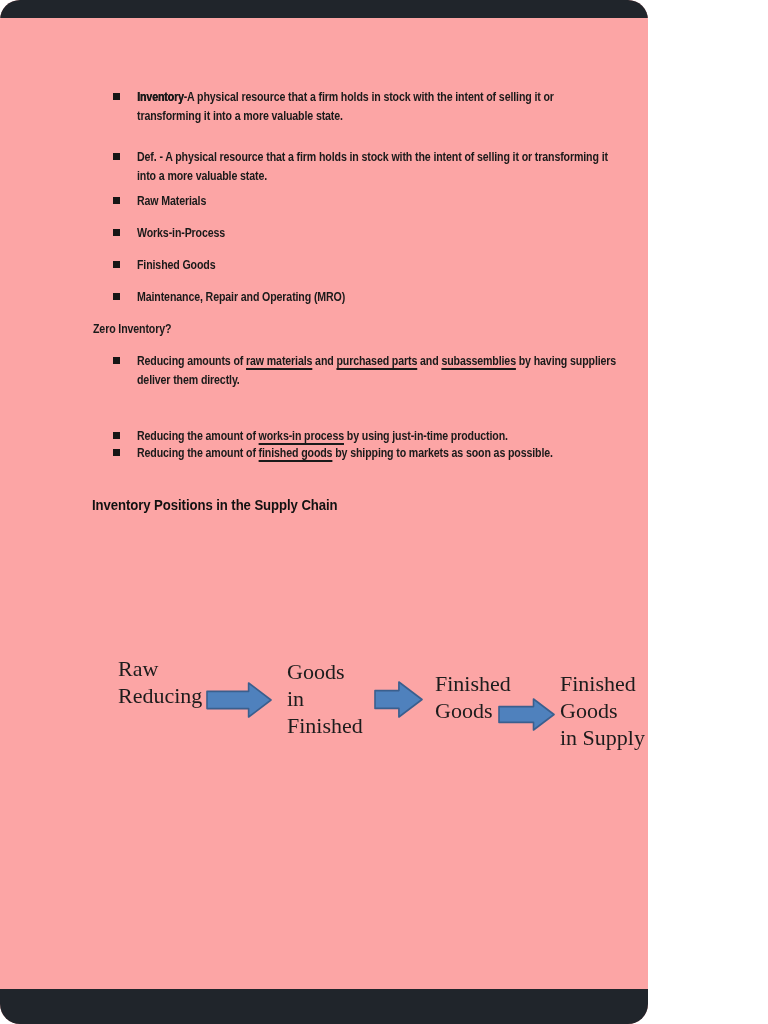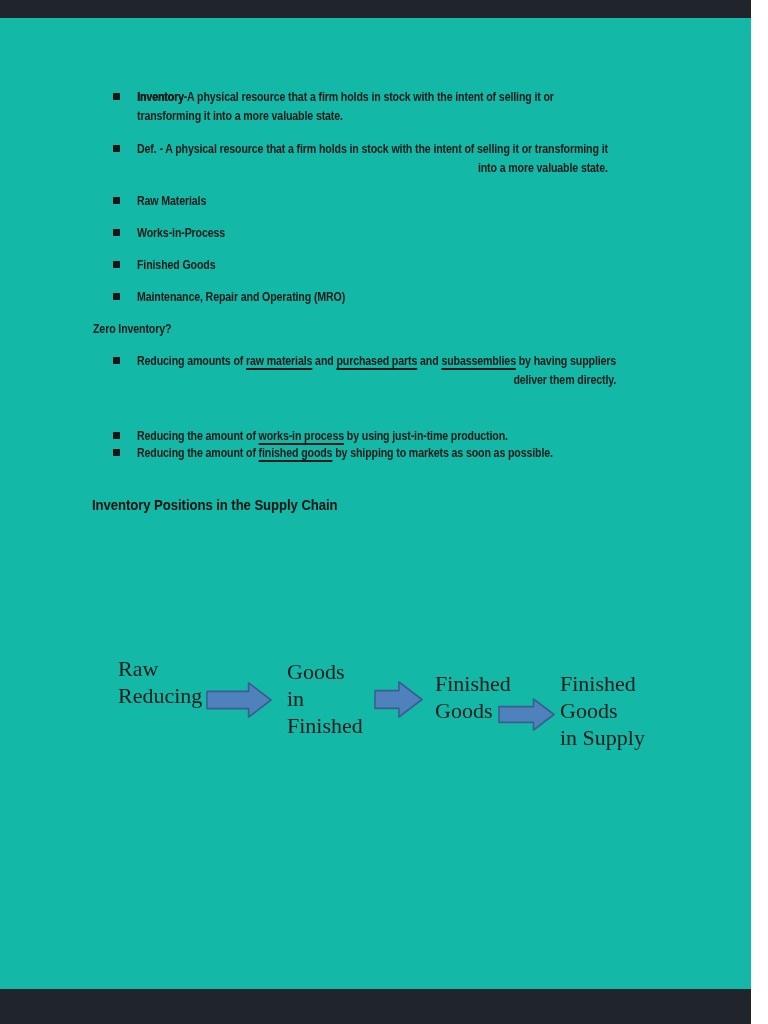--- a/index.html
+++ b/index.html
@@ -1,17 +1,17 @@
 <!DOCTYPE html>
 <html><head>
 <meta charset="utf-8">
 <style>
   html,body{margin:0;padding:0;background:#fff;}
-  .screen{position:relative;width:751px;height:1024px;background:#14b8a6;overflow:hidden;
-          font-family:"Liberation Sans",sans-serif;}
+  .screen{position:relative;width:648px;height:1024px;background:#fca5a5;overflow:hidden;
+          font-family:"Liberation Sans",sans-serif;border-radius:20px;}
   .bar{position:absolute;left:0;width:768px;}
   .bar-top{top:0;height:18px;}
   .bar-bottom{bottom:0;height:35px;}
 
   
   .brow{position:absolute;left:113px;}
   .bsq{position:absolute;left:0;top:5px;width:7px;height:7px;background:#161616;display:block;}
   .btext{position:relative;margin-left:24px;}
   .tline{white-space:nowrap;font-weight:700;font-size:12.5px;line-height:19px;
          letter-spacing:-0.15px;color:#1a1a1a;transform:scaleX(0.85);transform-origin:0 50%;}
@@ -36,21 +36,21 @@
   <div class="bar bar-top" style="background: rgb(32, 37, 43);"></div>
 
   <div id="bullets-top">
       <div class="brow" style="top: 88px;">
         <span class="bsq"></span>
         <div class="btext">
           <div class="tline"><span class="seg-b">Inventory</span><span class="">-A physical resource that a firm holds in stock with the intent of selling it or</span></div>
           <div class="tline"><span class="">transforming it into a more valuable state.</span></div>
         </div>
       </div>
-      <div class="brow" style="top: 140px; text-align: right;">
+      <div class="brow" style="top: 148px;">
         <span class="bsq"></span>
         <div class="btext">
           <div class="tline"><span class="">Def. - A physical resource that a firm holds in stock with the intent of selling it or transforming it</span></div>
           <div class="tline"><span class="">into a more valuable state.</span></div>
         </div>
       </div>
       <div class="brow" style="top: 192px;">
         <span class="bsq"></span>
         <div class="btext">
           <div class="tline"><span class="">Raw Materials</span></div>
@@ -72,21 +72,21 @@
         <span class="bsq"></span>
         <div class="btext">
           <div class="tline"><span class="">Maintenance, Repair and Operating (MRO)</span></div>
         </div>
       </div>
     </div>
 
   <div class="zero-heading tline">Zero Inventory?</div>
 
   <div id="bullets-zero">
-      <div class="brow" style="top: 352px; text-align: right;">
+      <div class="brow" style="top: 352px;">
         <span class="bsq"></span>
         <div class="btext">
           <div class="tline"><span class="">Reducing amounts of </span><span class=" seg-u">raw materials</span><span class=""> and </span><span class=" seg-u">purchased parts</span><span class=""> and </span><span class=" seg-u">subassemblies</span><span class=""> by having suppliers</span></div>
           <div class="tline"><span class="">deliver them directly.</span></div>
         </div>
       </div>
       <div class="brow" style="top: 427px;">
         <span class="bsq"></span>
         <div class="btext">
           <div class="tline"><span class="">Reducing the amount of </span><span class=" seg-u">works-in process</span><span class=""> by using just-in-time production.</span></div>

